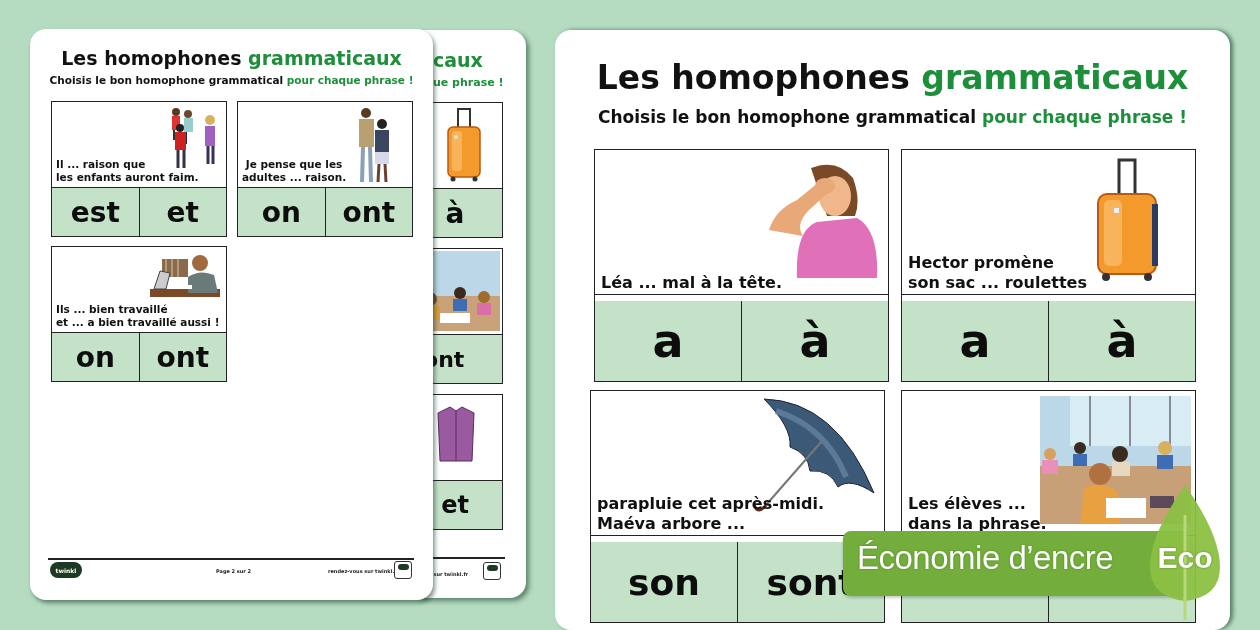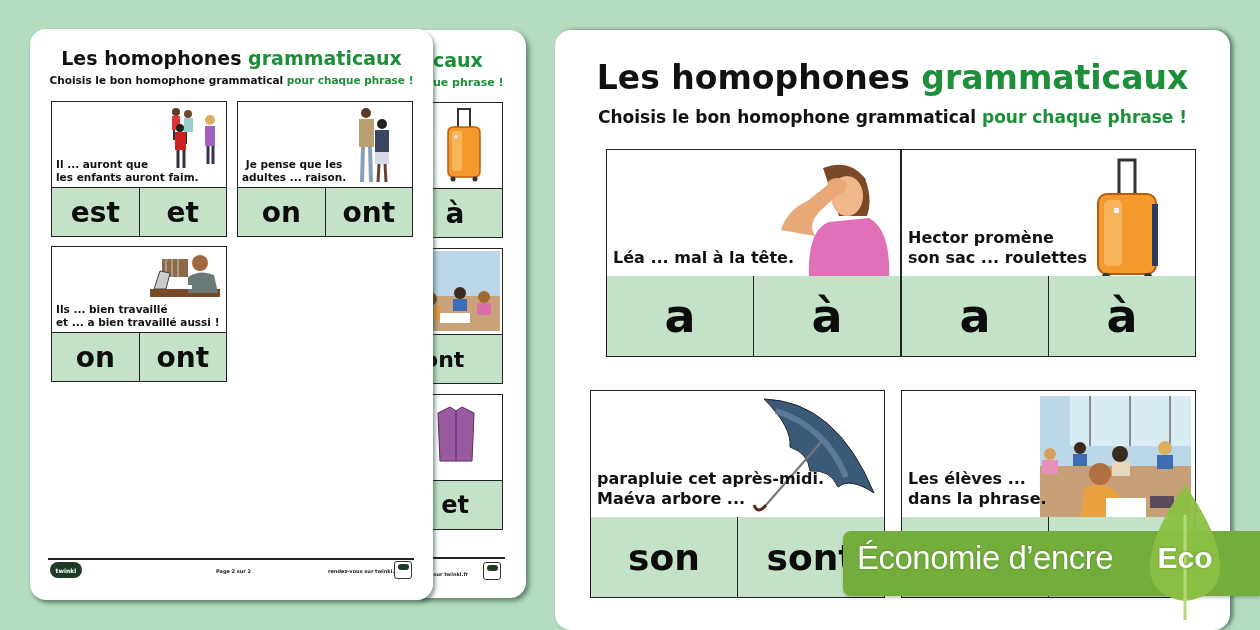--- a/index.html
+++ b/index.html
@@ -25,34 +25,34 @@
   .pic { position: absolute; }
 
   
   .lp .card { width: 176px; height: 136px; }
   .lp .card .top { height: 86px; }
   .lp .card .opts { height: 48px; }
   .lp .card .opt { font-size: 28px; }
   .lp .card .sentence { font-size: 10.5px; }
 
   
-  .rp .card { width: 295px; height: 208px; }
+  .rp .card { width: 295px; height: 233px; }
   .rp .card .top { height: 145px; }
   .rp .card .opts { height: 80px; }
   .rp .card .opt { font-size: 46px; }
   .rp .card .sentence { font-size: 16px; left: 6px; bottom: 6px; }
 
   .footer-line { position: absolute; height: 2px; background: #222; }
   .footer-text { position: absolute; font-size: 5px; font-weight: bold; color: #222; white-space: nowrap; }
   .logo { position: absolute; background: #1d3b24; color: #fff; font-size: 6px; font-weight: bold; border-radius: 8px; display: flex; align-items: center; justify-content: center; }
   .badge-small { position: absolute; width: 18px; height: 18px; border: 1px solid #333; border-radius: 3px; background: #fff; }
   .badge-small::before { content: ""; position: absolute; left: 3px; top: 2px; width: 11px; height: 6px; background: #1d3b24; border-radius: 4px; }
 
   
-  .eco { position: absolute; left: 843px; top: 531px; width: 417px; height: 65px; background: #73ad3b; border-radius: 8px 0 0 8px; box-shadow: 0 2px 3px rgba(0,0,0,0.2); }
+  .eco { position: absolute; left: 843px; top: 531px; width: 341px; height: 65px; background: #73ad3b; border-radius: 8px 0 0 8px; box-shadow: 0 2px 3px rgba(0,0,0,0.2); }
   .eco-text { position: absolute; left: 14px; top: 8px; font-size: 33px; color: #fff; font-family: "Liberation Sans", sans-serif; white-space: nowrap; letter-spacing: -0.5px; text-shadow: 0 0 2px #4d7f22; }
   .leaf { position: absolute; left: 1148px; top: 485px; width: 74px; height: 135px; }
   .eco-label { position: absolute; left: 1155px; top: 541px; width: 60px; text-align: center; font-size: 30px; font-weight: bold; color: #fff; font-family: "Liberation Sans", sans-serif; text-shadow: 0 0 2px #4d7f22; }
 </style>
 </head>
 <body>
 
 <div class="page page-back">
   <div style="position:absolute;left:24px;top:19px;font-size:19px;font-weight:bold;color:#1d8f3a;">caux</div>
   <div style="position:absolute;left:24px;top:46px;font-size:11px;font-weight:bold;color:#1d8f3a;white-space:nowrap;">ue phrase !</div>
@@ -131,21 +131,21 @@
       <circle cx="18" cy="22" r="4" fill="#222"></circle>
         <rect x="13" y="26" width="11" height="18" fill="#c22"></rect>
         <line x1="16" y1="44" x2="16" y2="62" stroke="#334" stroke-width="3"></line>
         <line x1="22" y1="44" x2="22" y2="62" stroke="#334" stroke-width="3"></line>
       <circle cx="48" cy="14" r="5" fill="#d9b060"></circle>
         <rect x="43" y="20" width="10" height="20" fill="#a060c0"></rect>
         <line x1="46" y1="40" x2="46" y2="58" stroke="#335" stroke-width="3"></line>
         <line x1="51" y1="40" x2="51" y2="58" stroke="#335" stroke-width="3"></line>
     </svg>
     <div class="sentence" style="bottom:52px;">
-      <div>Il ... auront que</div>
+      <div>Il ... raison que</div>
       <div>les enfants auront faim.</div>
     </div>
     <div class="opts">
       <div class="opt">est</div>
       <div class="opt">et</div>
     </div>
   </div>
 
   <div class="card" style="left:207px;top:72px;">
     <div class="top"></div>
@@ -203,21 +203,21 @@
 <div class="page page-right rp">
   <div class="title" style="position:absolute;left:0;right:0;top:28px;font-size:33px;">
     <span>Les homophones</span>
     <span class="green">grammaticaux</span>
   </div>
   <div class="subtitle" style="position:absolute;left:0;right:0;top:77px;font-size:17px;">
     <span>Choisis le bon homophone grammatical</span>
     <span class="green">pour chaque phrase !</span>
   </div>
 
-  <div class="card" style="left:51px;top:119px;">
+  <div class="card" style="left:39px;top:119px;">
     <div class="top"></div>
     <svg class="pic" style="left:172px;top:10px;" width="115" height="120" viewBox="0 0 115 120">
       <path d="M44 8 Q70 -2 86 18 Q94 40 88 56 L60 56 Z" fill="#7a4a28"></path>
       <ellipse cx="68" cy="36" rx="16" ry="20" fill="#f0b88a"></ellipse>
       <path d="M30 118 Q28 70 50 62 L90 58 Q112 70 110 118 Z" fill="#e070b8"></path>
       <path d="M2 70 Q8 50 30 40 L52 22 L62 32 L42 50 Q28 64 36 76 Z" fill="#e8a878"></path>
       <ellipse cx="58" cy="26" rx="10" ry="8" fill="#e8a878"></ellipse>
     </svg>
     <div class="sentence" style="bottom:88px;">
       <div>Léa ... mal à la tête.</div>

